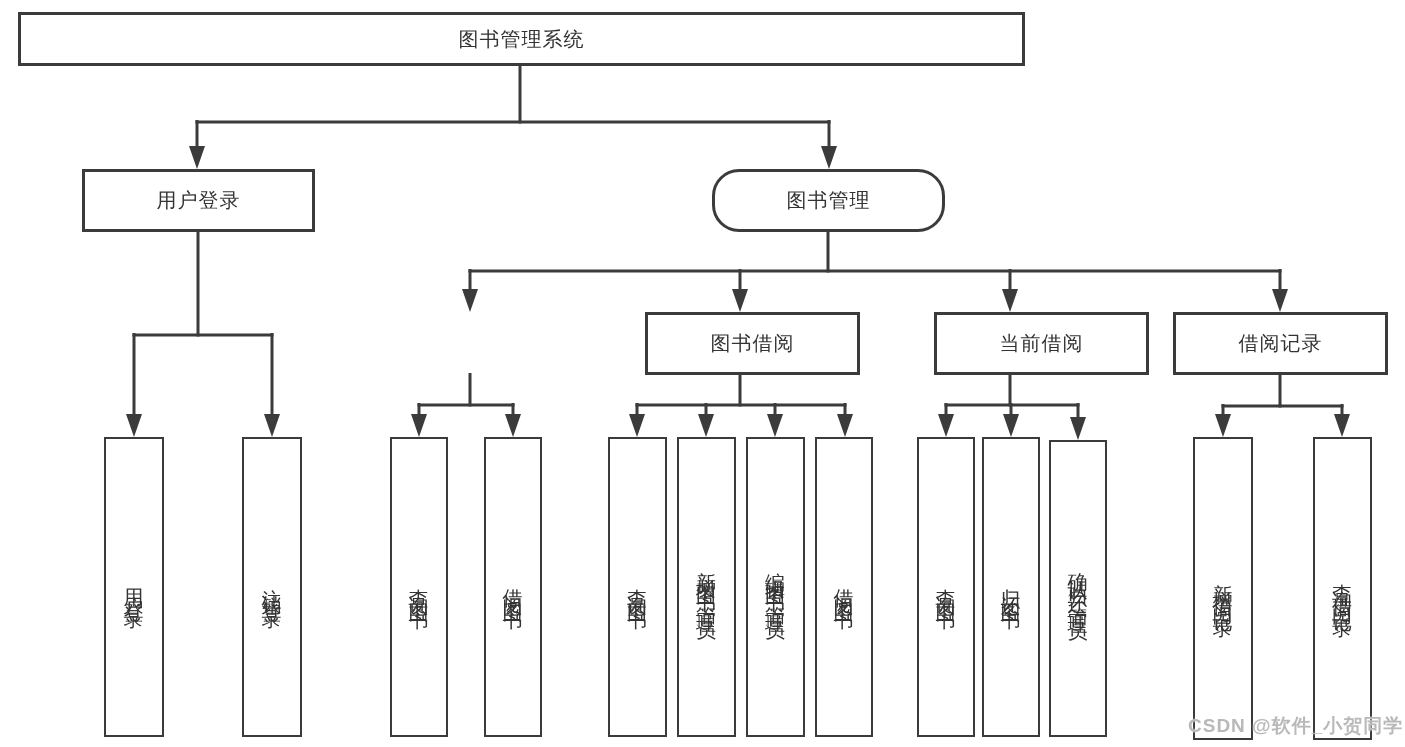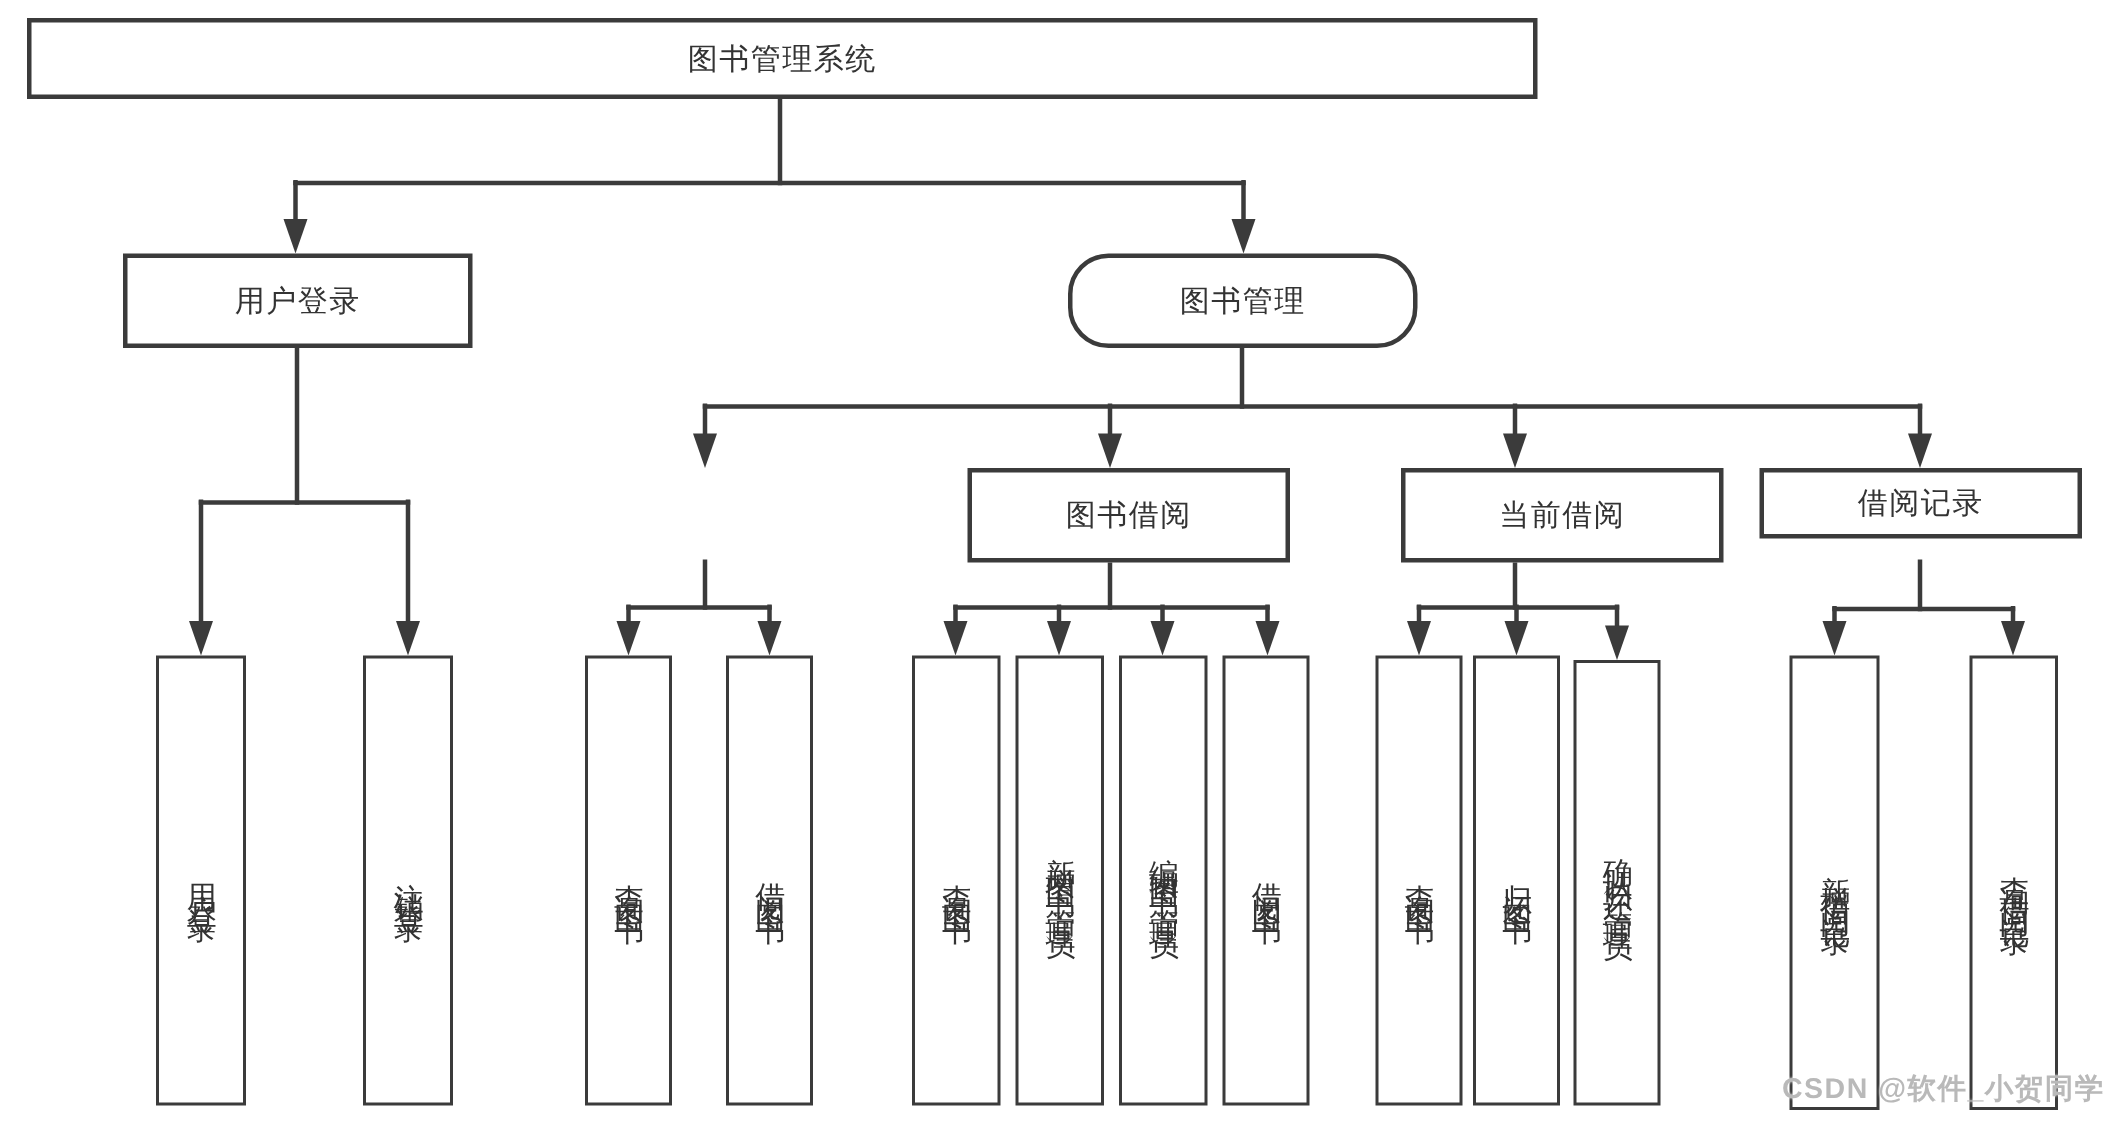--- a/index.html
+++ b/index.html
@@ -126,21 +126,21 @@
   <div class="hbox" style="left:712px;top:169px;width:233px;height:63px;border-radius:27px;">
     <span>图书管理</span>
   </div>
 
   <div class="hbox" style="left:633px;top:312px;width:215px;height:63px;margin-left:12px;">
     <span>图书借阅</span>
   </div>
   <div class="hbox" style="left:903px;top:312px;width:215px;height:63px;margin-left:31px;">
     <span>当前借阅</span>
   </div>
-  <div class="hbox" style="left:1173px;top:312px;width:215px;height:47px;">
+  <div class="hbox" style="left:1173px;top:312px;width:215px;height:63px;">
     <span>借阅记录</span>
   </div>
 
   <div class="vbox" style="left:104px;width:60px;">
     <span class="vlabel">用户登录</span>
   </div>
   <div class="vbox" style="left:242px;width:60px;">
     <span class="vlabel">注销登录</span>
   </div>
 

